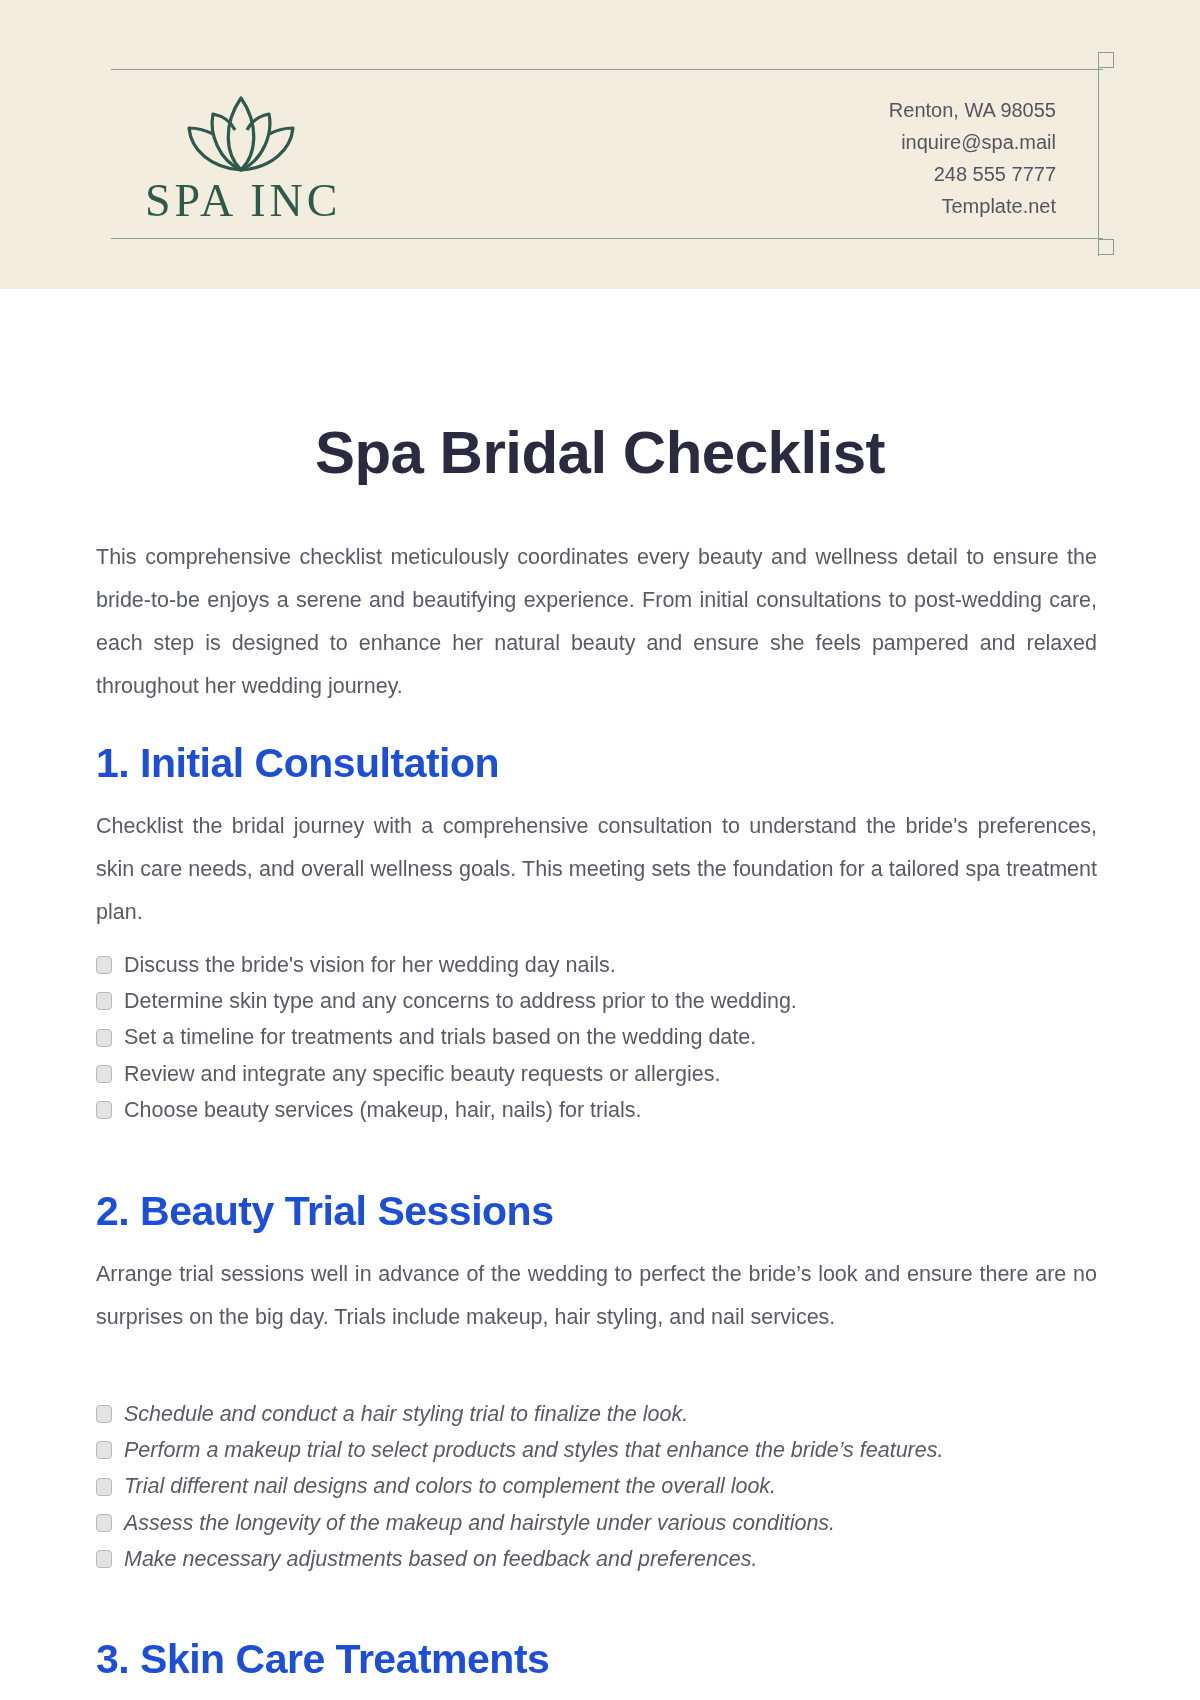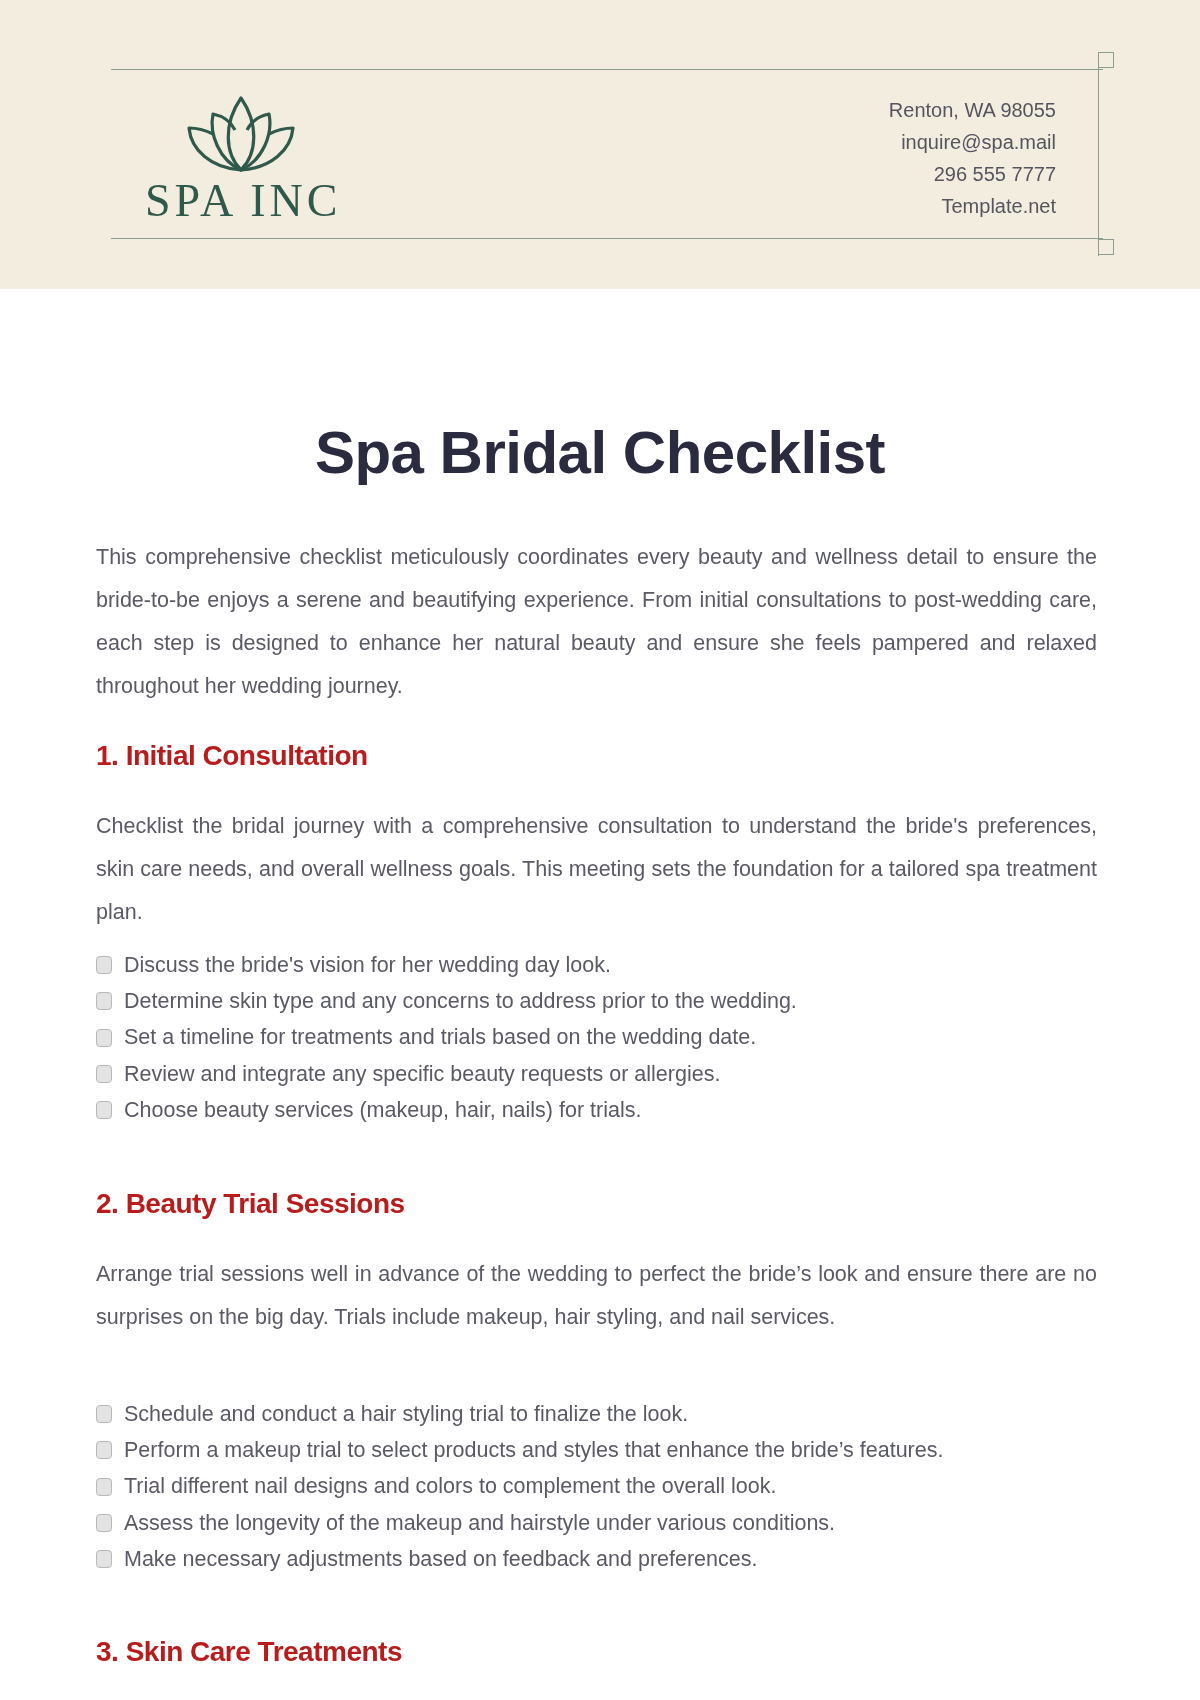--- a/index.html
+++ b/index.html
@@ -12,21 +12,21 @@
   .corner { position:absolute; width:16px; height:16px; border:1.5px solid #8a9f92; box-sizing:border-box; left:1098px; }
   .corner.c1 { top:52px; }
   .corner.c2 { top:239px; }
   .logo { position:absolute; left:140px; top:94px; width:210px; height:130px; }
   .logo svg { position:absolute; left:45px; top:0; }
   .logo-text { position:absolute; left:5px; top:80px; font-family:"Liberation Serif", serif; font-size:46px; letter-spacing:4px; color:#2f5a4b; white-space:nowrap; }
   .contact { position:absolute; right:144px; top:94px; text-align:right; font-size:20px; color:#55555f; line-height:32px; }
   .contact div { white-space:nowrap;margin-left:39px; }
   .title { position:absolute; left:0; top:418px; width:1200px; text-align:center; font-size:60px; font-weight:bold; color:#2b2b40; letter-spacing:-0.5px; }
   .para { position:absolute; left:96px; width:1001px; font-size:21.5px; line-height:43px; text-align:justify; color:#5a5a66; }
-  .h2 { position:absolute; left:96px; font-size:28px; font-weight:bold; color:#b91c1c; letter-spacing:-0.5px; white-space:nowrap; }
+  .h2 { position:absolute; left:96px; font-size:41px; font-weight:bold; color:#1d4ed8; letter-spacing:-0.5px; white-space:nowrap; }
   .checklist { position:absolute; left:96px; width:1050px; }
   .check-item { height:36.3px; display:flex; align-items:center; font-size:21.5px; color:#5a5a66; }
   .cb { width:16px; height:18px; border:1.5px solid #b8b8b8; border-radius:4px; background:#e3e3e3; box-sizing:border-box; margin-right:12px; flex:0 0 auto; }
 </style>
 </head>
 <body>
 
 <div class="header">
   <div class="hline top"></div>
   <div class="hline bot"></div>
@@ -43,35 +43,35 @@
         <path d="M56 76 C26 74 6 56 4 34 C12 34 20 36 28 40"></path>
         <path d="M56 76 C86 74 106 56 108 34 C100 34 92 36 84 40"></path>
       </g>
     </svg>
     <div class="logo-text">SPA INC</div>
   </div>
 
   <div class="contact">
     <div>Renton, WA 98055</div>
     <div>inquire@spa.mail</div>
-    <div>296 555 7777</div>
+    <div>248 555 7777</div>
     <div>Template.net</div>
   </div>
 </div>
 
 <div class="title">Spa Bridal Checklist</div>
 
 <div class="para" style="top:536px;">This comprehensive checklist meticulously coordinates every beauty and wellness detail to ensure the bride-to-be enjoys a serene and beautifying experience. From initial consultations to post-wedding care, each step is designed to enhance her natural beauty and ensure she feels pampered and relaxed throughout her wedding journey.</div>
 
 <div class="h2" style="top:740px;">1. Initial Consultation</div>
 <div class="para" style="top:805px;">Checklist the bridal journey with a comprehensive consultation to understand the bride's preferences, skin care needs, and overall wellness goals. This meeting sets the foundation for a tailored spa treatment plan.</div>
 <div class="checklist" style="top:947px;">
   <div class="check-item">
       <span class="cb"></span>
-      <span>Discuss the bride's vision for her wedding day look.</span>
+      <span>Discuss the bride's vision for her wedding day nails.</span>
     </div>
   <div class="check-item">
       <span class="cb"></span>
       <span>Determine skin type and any concerns to address prior to the wedding.</span>
     </div>
   <div class="check-item">
       <span class="cb"></span>
       <span>Set a timeline for treatments and trials based on the wedding date.</span>
     </div>
   <div class="check-item">
@@ -79,21 +79,21 @@
       <span>Review and integrate any specific beauty requests or allergies.</span>
     </div>
   <div class="check-item">
       <span class="cb"></span>
       <span>Choose beauty services (makeup, hair, nails) for trials.</span>
     </div>
 </div>
 
 <div class="h2" style="top:1188px;text-align:right;">2. Beauty Trial Sessions</div>
 <div class="para" style="top:1253px;">Arrange trial sessions well in advance of the wedding to perfect the bride’s look and ensure there are no surprises on the big day. Trials include makeup, hair styling, and nail services.</div>
-<div class="checklist" style="top:1396px;">
+<div class="checklist" style="top:1396px;font-style:italic;">
   <div class="check-item">
       <span class="cb"></span>
       <span>Schedule and conduct a hair styling trial to finalize the look.</span>
     </div>
   <div class="check-item">
       <span class="cb"></span>
       <span>Perform a makeup trial to select products and styles that enhance the bride’s features.</span>
     </div>
   <div class="check-item">
       <span class="cb"></span>

